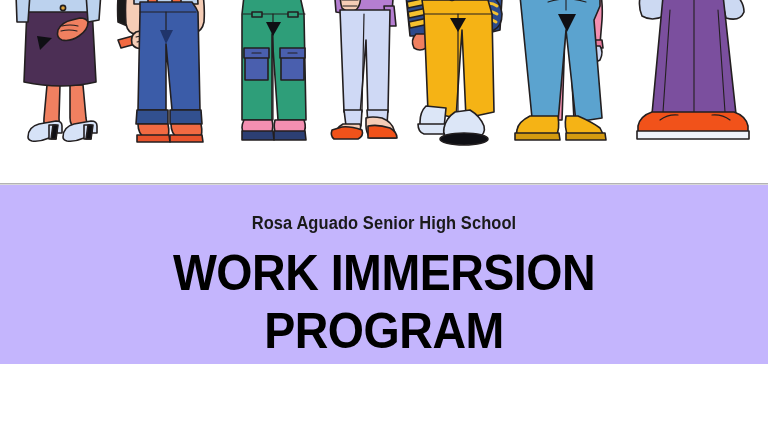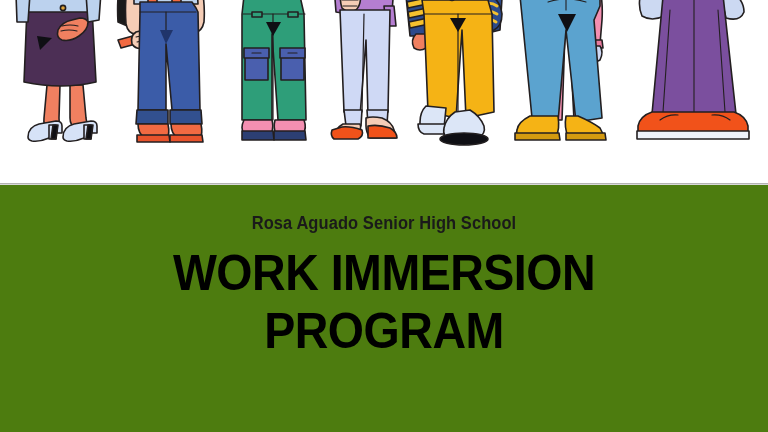--- a/index.html
+++ b/index.html
@@ -7,22 +7,22 @@
     margin: 0;
     padding: 0;
     background: #ffffff;
   }
   body {
     font-family: "Liberation Sans", sans-serif;
   }
   #poster {
     position: relative;
     width: 768px;
-    height: 432px;
-    background: #4d7c0f;
+    height: 364px;
+    background: #c4b5fd;
     overflow: hidden;
   }
 
   
   #illustration-band {
     position: absolute;
     left: 0;
     top: 0;
     width: 768px;
     height: 183px;

